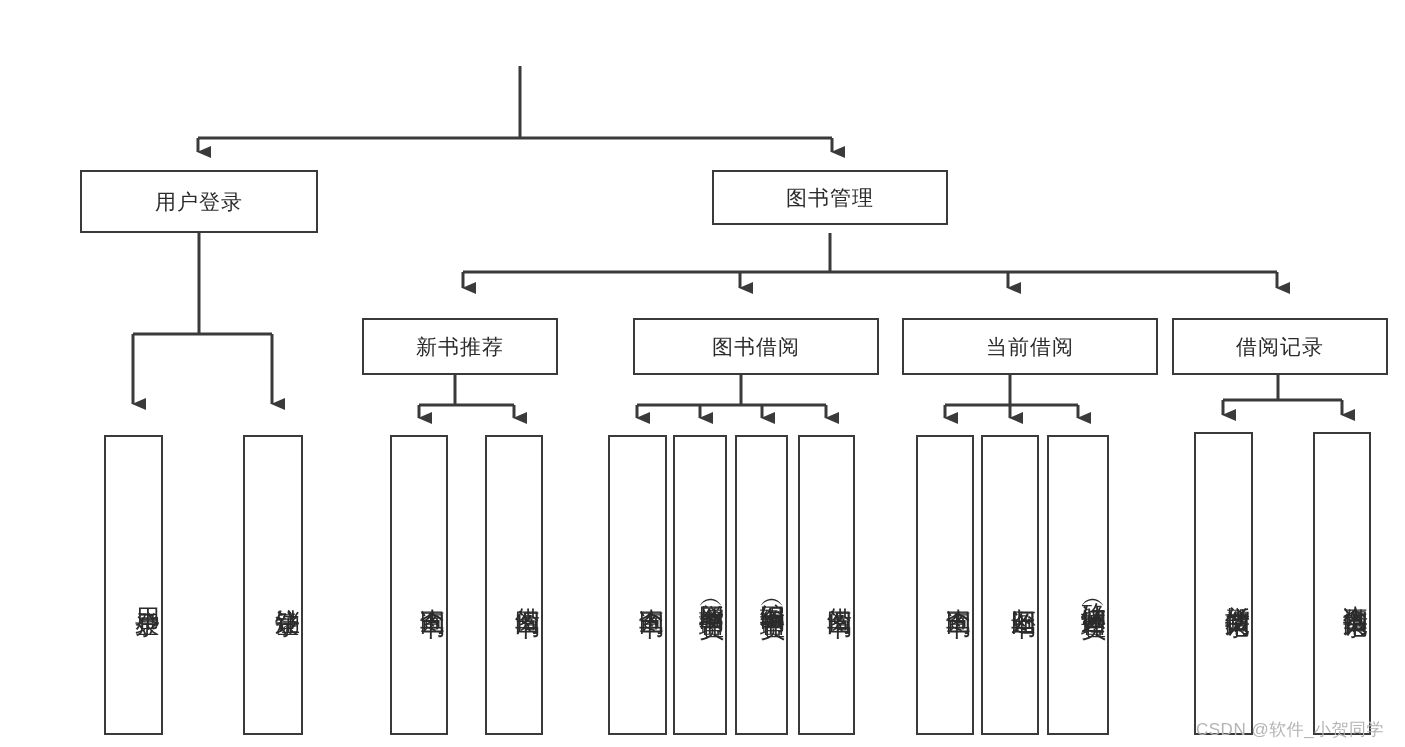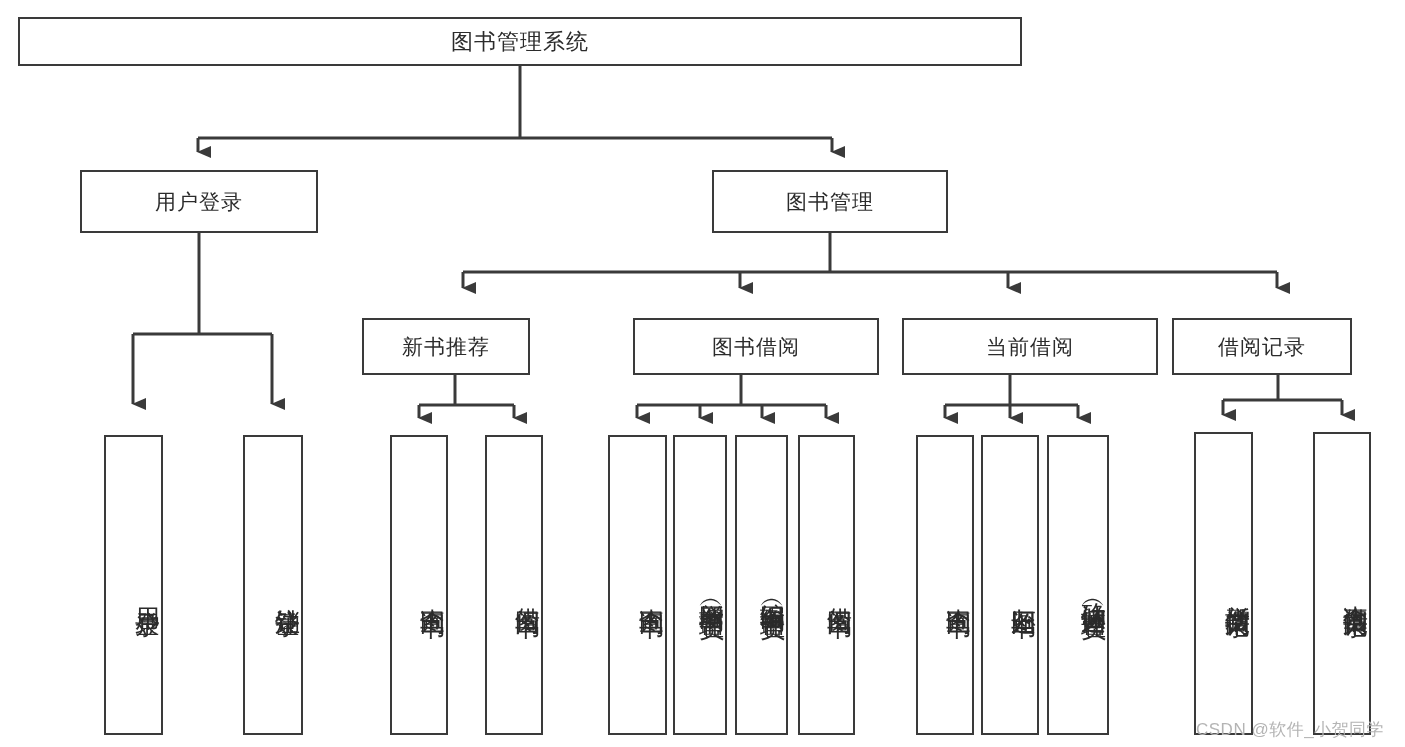--- a/index.html
+++ b/index.html
@@ -109,41 +109,38 @@
       <path d="M 1010 405 L 1010 418" marker-end="url(#arrow)"></path>
       <path d="M 1078 405 L 1078 418" marker-end="url(#arrow)"></path>
 
       <path d="M 1278 375 L 1278 400"></path>
       <path d="M 1223 400 L 1342 400"></path>
       <path d="M 1223 400 L 1223 415" marker-end="url(#arrow)"></path>
       <path d="M 1342 400 L 1342 415" marker-end="url(#arrow)"></path>
     </g>
   </svg>
 
-  <div class="node horiz root" style="left:18px; top:17px; width:1004px; height:49px;">
-    <span>图书管理系统</span>
-  </div>
 
   <div class="node horiz" style="left:80px; top:170px; width:238px; height:63px;">
     <span>用户登录</span>
   </div>
-  <div class="node horiz" style="left:712px; top:170px; width:236px; height:63px;">
+  <div class="node horiz" style="left:712px; top:170px; width:236px; height:55px;">
     <span>图书管理</span>
   </div>
 
-  <div class="node horiz" style="left:362px; top:318px; width:168px; height:57px;">
+  <div class="node horiz" style="left:362px; top:318px; width:196px; height:57px;">
     <span>新书推荐</span>
   </div>
   <div class="node horiz" style="left:633px; top:318px; width:246px; height:57px;">
     <span>图书借阅</span>
   </div>
   <div class="node horiz" style="left:902px; top:318px; width:256px; height:57px;">
     <span>当前借阅</span>
   </div>
-  <div class="node horiz" style="left:1172px; top:318px; width:180px; height:57px;">
+  <div class="node horiz" style="left:1172px; top:318px; width:216px; height:57px;">
     <span>借阅记录</span>
   </div>
 
   <div class="node vert" style="left:104px; top:435px; width:59px; height:300px;">
     <span>用户登录</span>
   </div>
   <div class="node vert" style="left:243px; top:435px; width:60px; height:300px;">
     <span>注销登录</span>
   </div>
 

